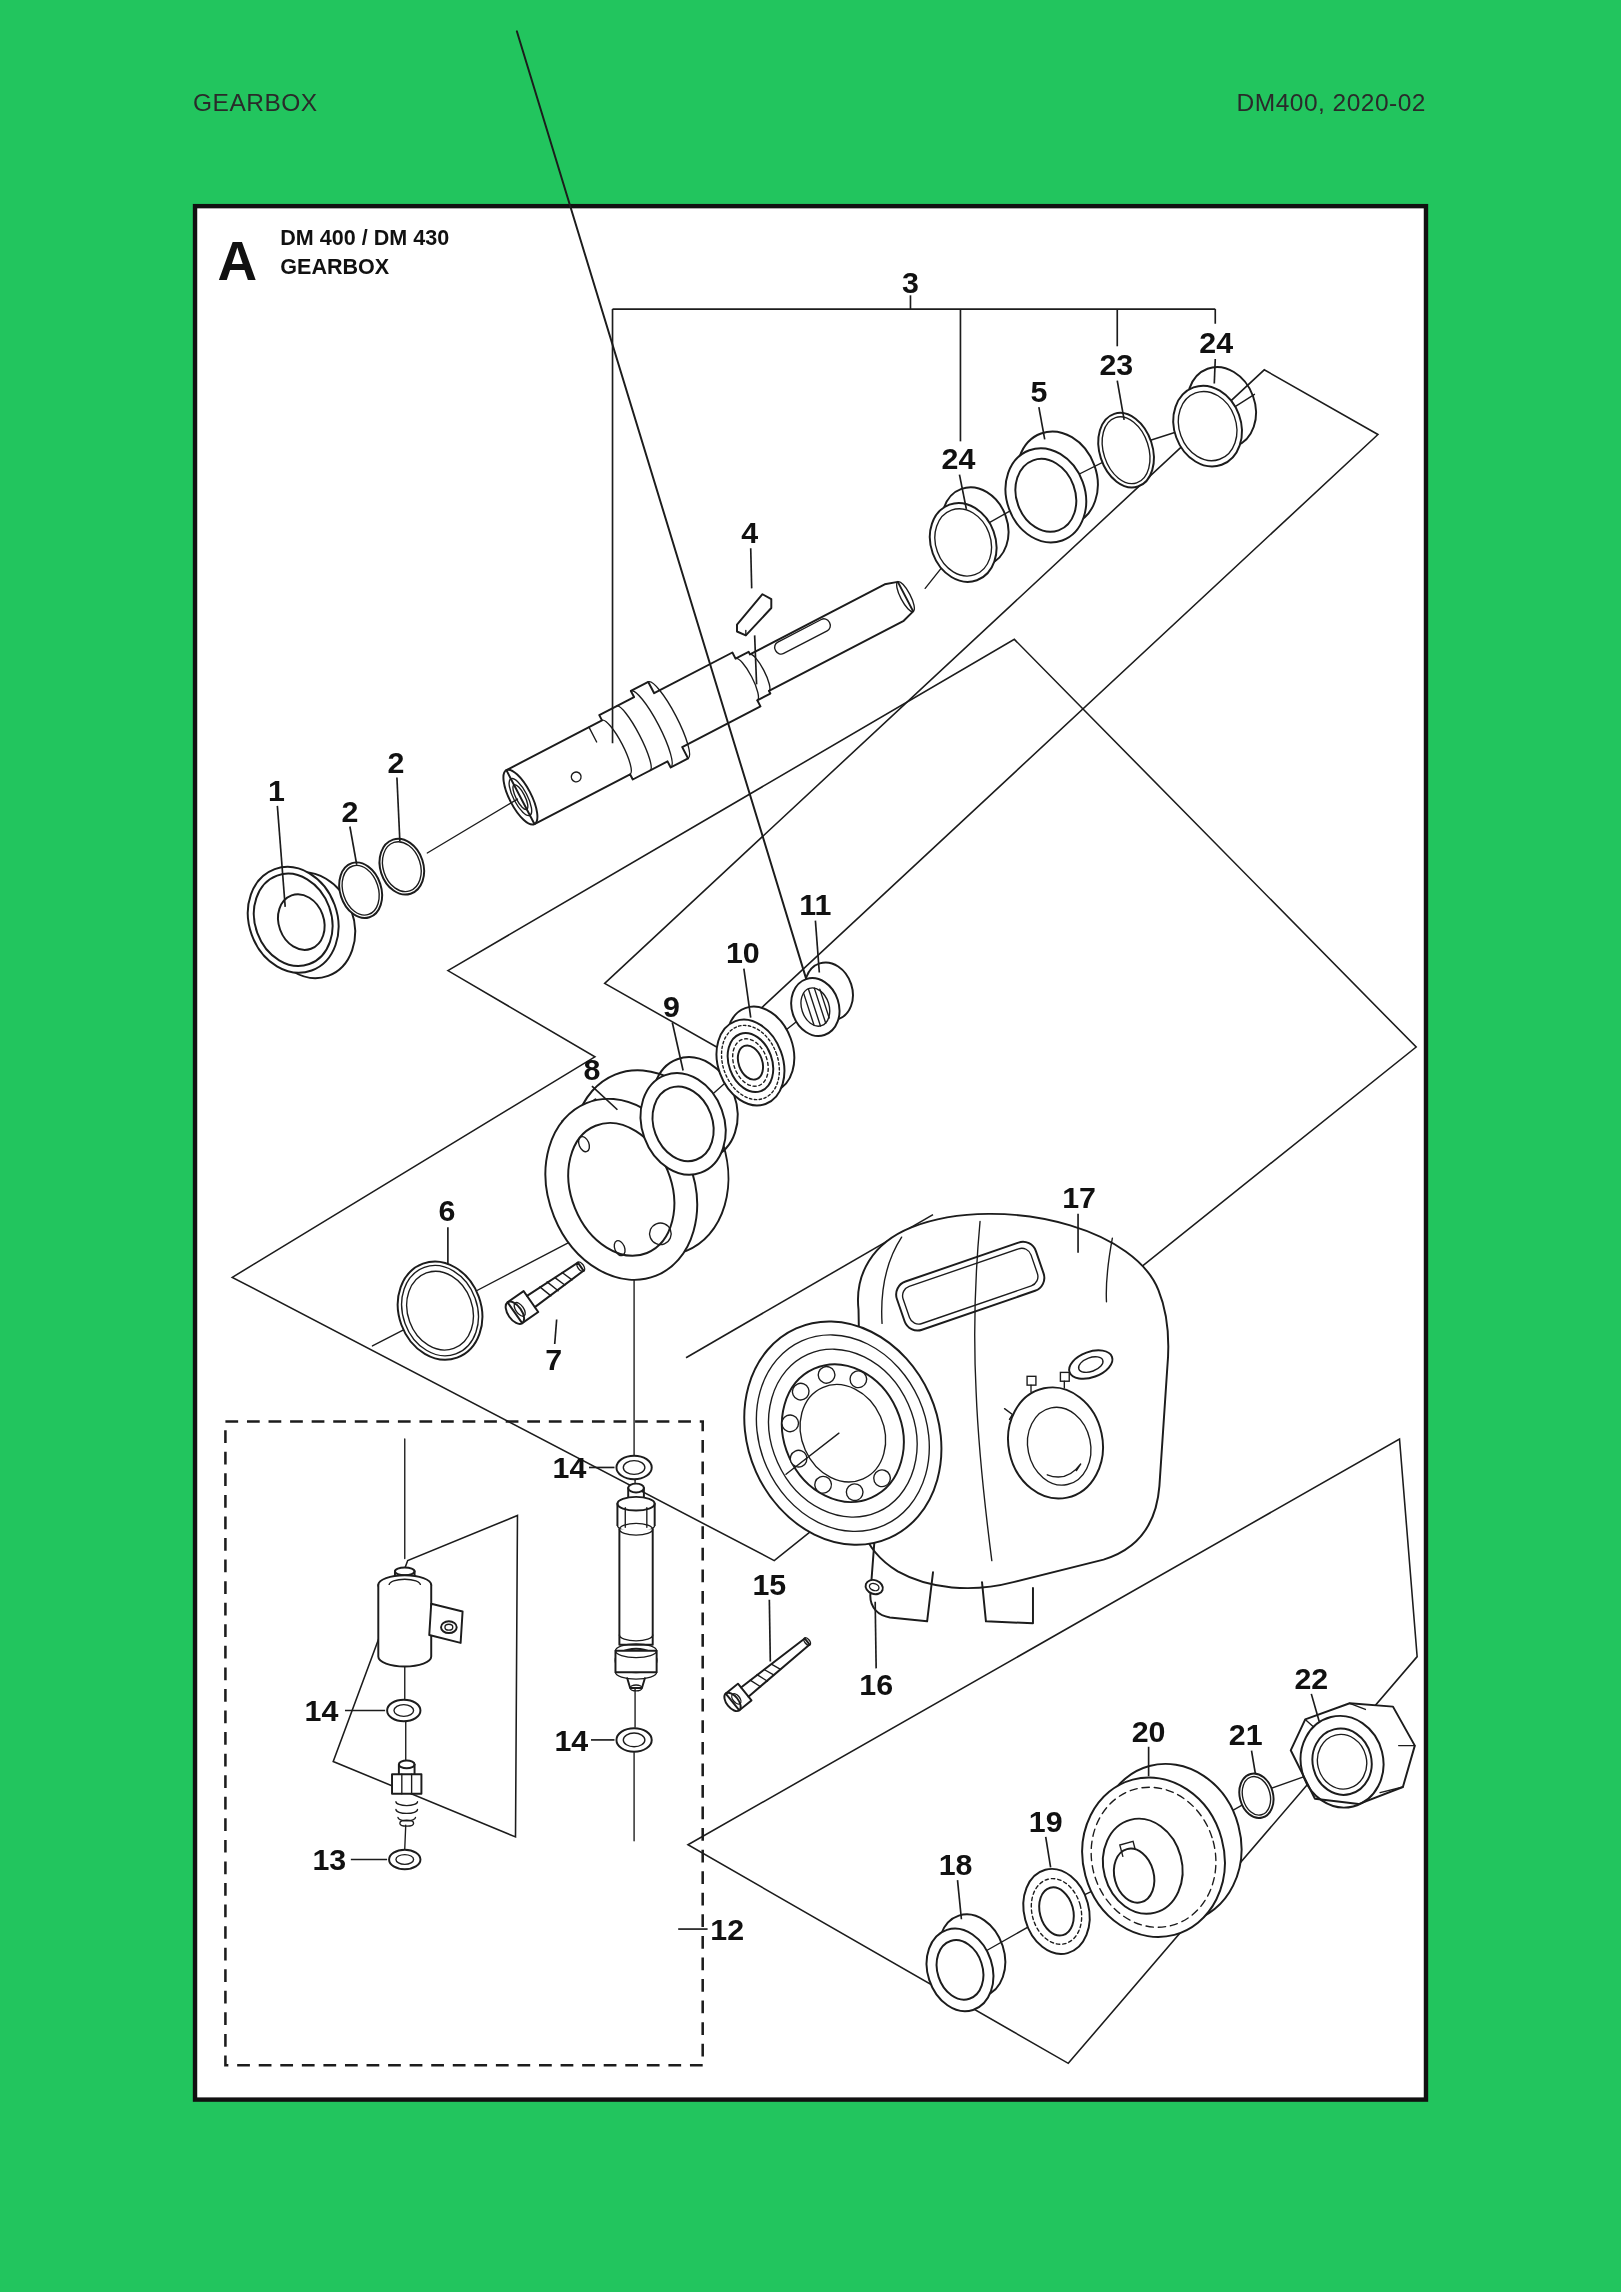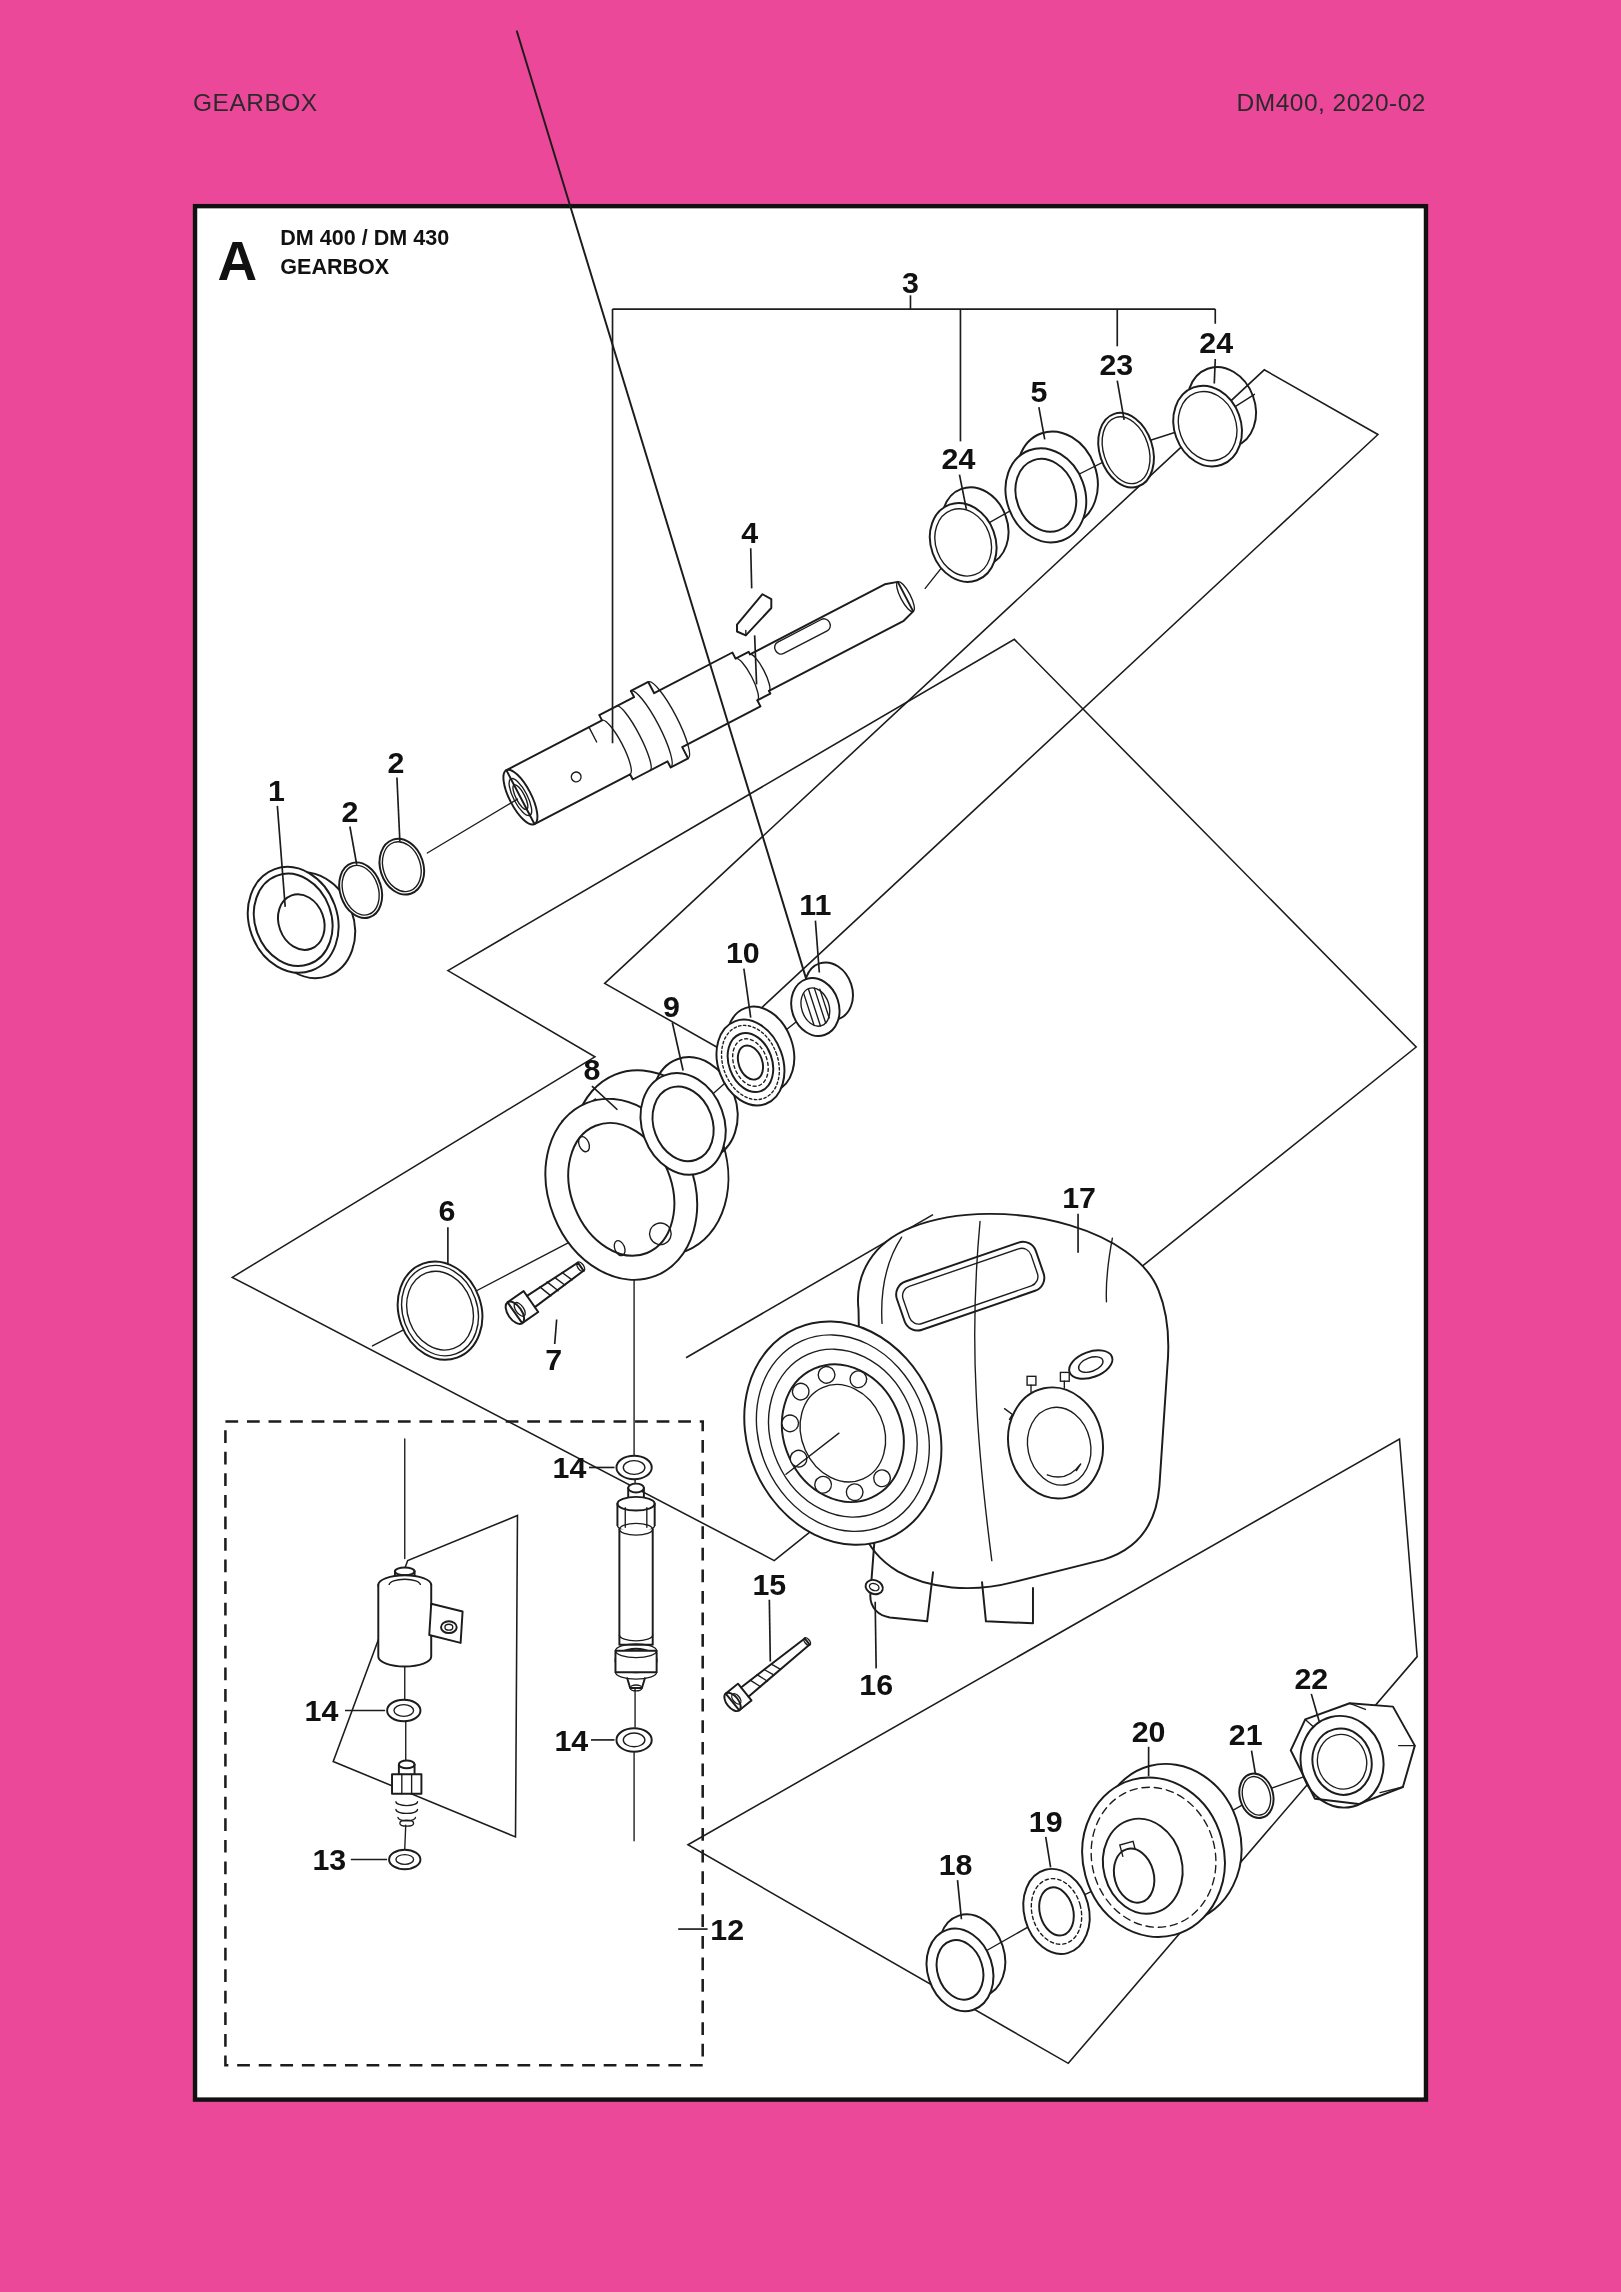--- a/index.html
+++ b/index.html
@@ -1,18 +1,18 @@
 <!DOCTYPE html>
 <html><head>
 <meta charset="utf-8">
 <style>
   html,body{margin:0;padding:0;background:#e8e8e8;}
   .page{
     width:1621px;height:2293px;position:relative;margin:0 auto;
-    background:#ec4899;font-family:"Liberation Sans", sans-serif;color:#1a1a1a;
+    background:#22c55e;font-family:"Liberation Sans", sans-serif;color:#1a1a1a;
   }
   svg{display:block;position:absolute;left:0;top:0;}
   .hdr{fill:#2a2a2a;font-size:25px;letter-spacing:.5px;}
   .sectionA{font-size:56px;font-weight:bold;fill:#111;}
   .ptitle{font-size:22px;font-weight:bold;fill:#111;}
   .callout{font-size:31px;font-weight:bold;fill:#111;}
   .ink{stroke:#1c1c1c;fill:none;stroke-width:2;stroke-linecap:round;stroke-linejoin:round;}
   .ink-thin{stroke:#1c1c1c;fill:none;stroke-width:1.4;stroke-linecap:round;}
   .white{fill:#ffffff;}
   .plane{stroke:#1c1c1c;fill:none;stroke-width:1.6;stroke-linejoin:miter;}

